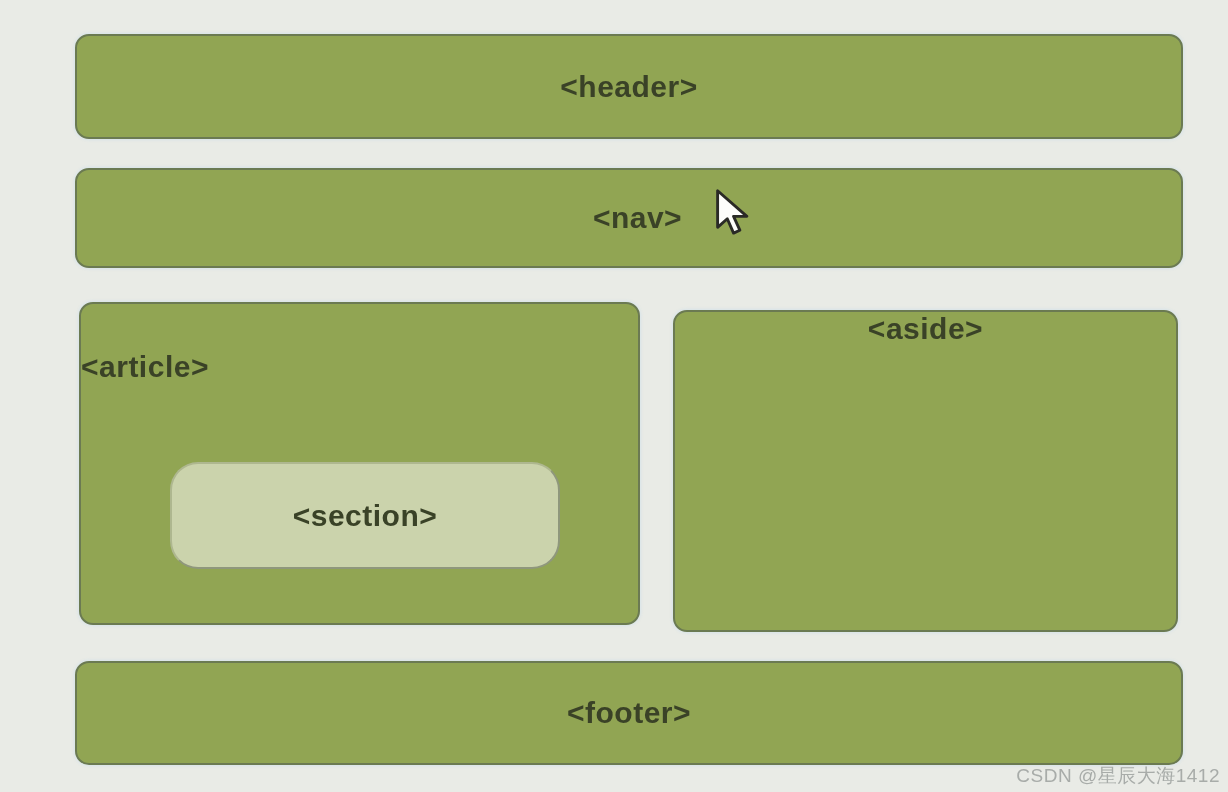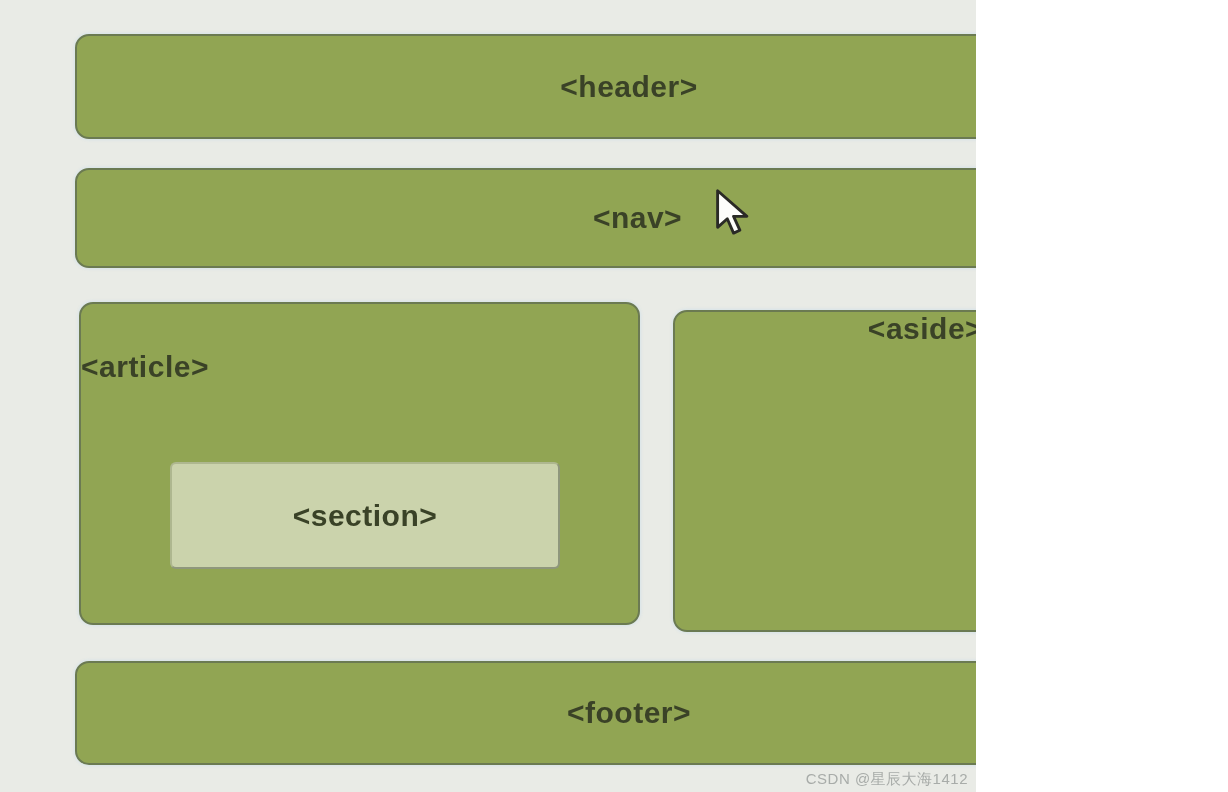--- a/index.html
+++ b/index.html
@@ -4,21 +4,21 @@
 <style>
   html, body {
     margin: 0;
     padding: 0;
   }
   body {
     font-family: "Liberation Sans", sans-serif;
   }
   .stage {
     position: relative;
-    width: 976px;
+    width: 1228px;
     height: 792px;
     background: #e9ebe6;
     overflow: hidden;
   }
   .box {
     position: absolute;
     background: #91a553;
     border: 2px solid #6b7a52;
     border-radius: 14px;
     box-sizing: border-box;
@@ -63,39 +63,39 @@
   }
   .section-box {
     position: absolute;
     left: 89px;
     top: 158px;
     width: 390px;
     height: 107px;
     background: #cbd3ac;
     border: 2px solid;
     border-color: #aeb78f #8f977c #8f977c #aeb78f;
-    border-radius: 6px;
+    border-radius: 28px;
     box-sizing: border-box;
     display: flex;
     align-items: center;
     justify-content: center;
   }
   .mouse-cursor {
     position: absolute;
     left: 715px;
     top: 189px;
     width: 34px;
     height: 50px;
     pointer-events: none;
   }
   .watermark {
     position: absolute;
     right: 8px;
     bottom: 3px;
-    font-size: 15px;
+    font-size: 19px;
     color: #a8aca9;
     letter-spacing: 0.5px;
   }
 </style>
 </head>
 <body>
 
 <div class="stage">
 
   <div class="box banner header-box">

